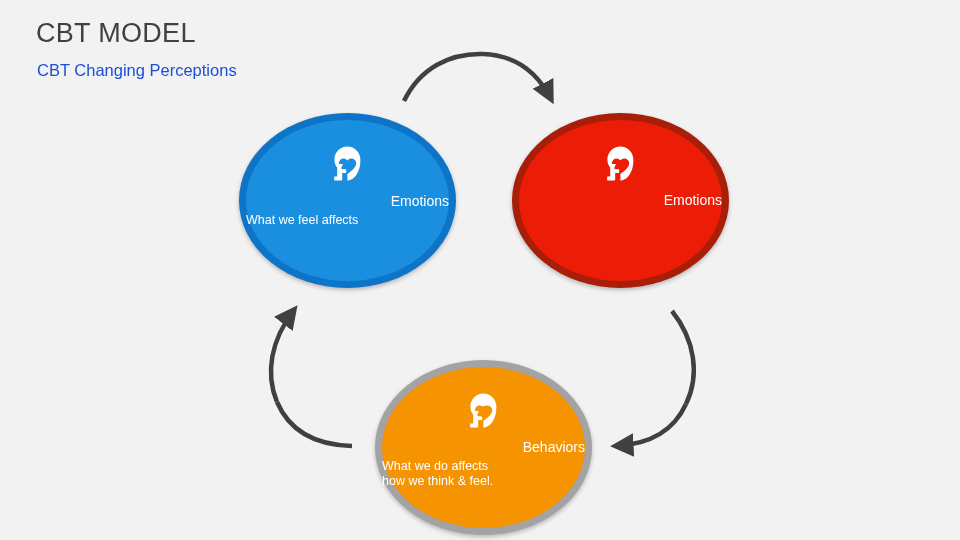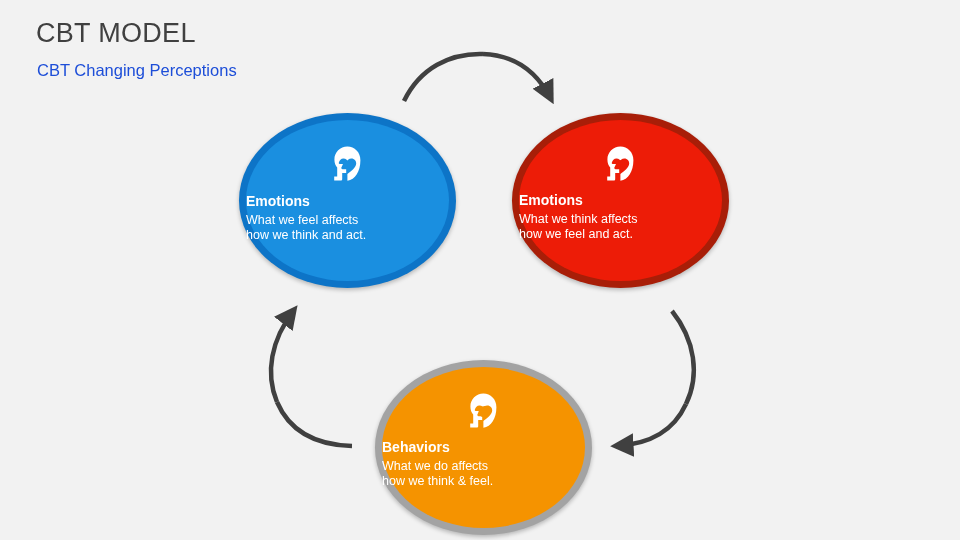--- a/index.html
+++ b/index.html
@@ -56,23 +56,23 @@
   }
   .node-inner {
     position: absolute;
     border-radius: 50%;
     box-sizing: border-box;
     left: 0; top: 0; right: 0; bottom: 0;
   }
   .node-label {
     position: absolute;
     width: 100%;
-    text-align: left;
+    text-align: right;
     color: #ffffff;
-    font-weight: bold;
+    font-weight: normal;
     font-size: 14px;
   }
   .node-desc {
     position: absolute;
     width: 100%;
     text-align: left;
     color: #ffffff;
     font-size: 12.5px;
     line-height: 15px;
   }
@@ -161,38 +161,33 @@
       <div class="node-inner">
         <div class="node-icon">
           <svg width="36" height="40" viewBox="0 0 36 40">
             <path d="M30.4 15.2 C30.4 7.4 24.6 1.6 17.4 1.6 C10.2 1.6 4.4 7.4 4.4 14.6 C4.4 18.4 5.6 20.6 7.2 22.6 L7.2 31.6 L4.2 31.6 L4.2 35.6 L10.8 35.6 C11.6 35.6 12.2 35.0 12.2 34.2 L12.2 28.0 L16.2 28.0 L16.2 24.2 L12.6 24.2 C11.6 24.2 11.0 23.4 11.4 22.6 L13.0 19.0 L9.6 19.0 C9.0 19.0 8.6 18.4 8.8 17.8 C9.6 15.2 11.0 13.6 13.4 13.6 C16.0 13.6 17.4 15.6 17.4 15.6 C17.4 15.6 18.8 13.6 21.4 13.6 C24.4 13.6 26.2 16.0 26.2 18.6 C26.2 22.6 20.4 26.8 17.4 29.0 L17.4 35.8 C25.2 34.6 30.4 26.2 30.4 15.2 Z" fill="#ffffff"></path>
             <path d="M21.0 16.2 C19.4 16.2 18.6 17.6 18.6 17.6 C18.6 17.6 17.8 16.2 16.2 16.2 C14.4 16.2 13.2 17.6 13.2 19.2 C13.2 22.0 18.6 25.6 18.6 25.6 C18.6 25.6 24.0 22.0 24.0 19.2 C24.0 17.6 22.8 16.2 21.0 16.2 Z" fill="#1a8fe0"></path>
           </svg>
         </div>
         <div class="node-label">Emotions</div>
         <div class="node-desc">
           <div>What we feel affects</div>
-          <div>how we think and act.</div>
         </div>
       </div>
     </div>
 
     <div class="node" id="node-thoughts">
       <div class="node-inner">
         <div class="node-icon">
           <svg width="36" height="40" viewBox="0 0 36 40">
             <path d="M30.4 15.2 C30.4 7.4 24.6 1.6 17.4 1.6 C10.2 1.6 4.4 7.4 4.4 14.6 C4.4 18.4 5.6 20.6 7.2 22.6 L7.2 31.6 L4.2 31.6 L4.2 35.6 L10.8 35.6 C11.6 35.6 12.2 35.0 12.2 34.2 L12.2 28.0 L16.2 28.0 L16.2 24.2 L12.6 24.2 C11.6 24.2 11.0 23.4 11.4 22.6 L13.0 19.0 L9.6 19.0 C9.0 19.0 8.6 18.4 8.8 17.8 C9.6 15.2 11.0 13.6 13.4 13.6 C16.0 13.6 17.4 15.6 17.4 15.6 C17.4 15.6 18.8 13.6 21.4 13.6 C24.4 13.6 26.2 16.0 26.2 18.6 C26.2 22.6 20.4 26.8 17.4 29.0 L17.4 35.8 C25.2 34.6 30.4 26.2 30.4 15.2 Z" fill="#ffffff"></path>
             <text x="18.6" y="24.4" font-family="Liberation Sans, sans-serif" font-size="13" font-weight="bold" fill="#ed1c07" text-anchor="middle">?</text>
           </svg>
         </div>
         <div class="node-label">Emotions</div>
-        <div class="node-desc">
-          <div>What we think affects</div>
-          <div>how we feel and act.</div>
-        </div>
       </div>
     </div>
 
     <div class="node" id="node-behaviors">
       <div class="node-inner">
         <div class="node-icon">
           <svg width="36" height="40" viewBox="0 0 36 40">
             <path d="M30.4 15.2 C30.4 7.4 24.6 1.6 17.4 1.6 C10.2 1.6 4.4 7.4 4.4 14.6 C4.4 18.4 5.6 20.6 7.2 22.6 L7.2 31.6 L4.2 31.6 L4.2 35.6 L10.8 35.6 C11.6 35.6 12.2 35.0 12.2 34.2 L12.2 28.0 L16.2 28.0 L16.2 24.2 L12.6 24.2 C11.6 24.2 11.0 23.4 11.4 22.6 L13.0 19.0 L9.6 19.0 C9.0 19.0 8.6 18.4 8.8 17.8 C9.6 15.2 11.0 13.6 13.4 13.6 C16.0 13.6 17.4 15.6 17.4 15.6 C17.4 15.6 18.8 13.6 21.4 13.6 C24.4 13.6 26.2 16.0 26.2 18.6 C26.2 22.6 20.4 26.8 17.4 29.0 L17.4 35.8 C25.2 34.6 30.4 26.2 30.4 15.2 Z" fill="#ffffff"></path>
             <path d="M18.8 15.0 C15.8 15.0 13.6 17.2 13.6 20.0 C13.6 22.4 15.4 24.2 17.6 24.2 C19.6 24.2 21.0 22.8 21.0 21.0 C21.0 19.4 19.8 18.2 18.4 18.2 C17.2 18.2 16.4 19.0 16.4 20.0" fill="none" stroke="#f59300" stroke-width="1.9" stroke-linecap="round"></path>
           </svg>

